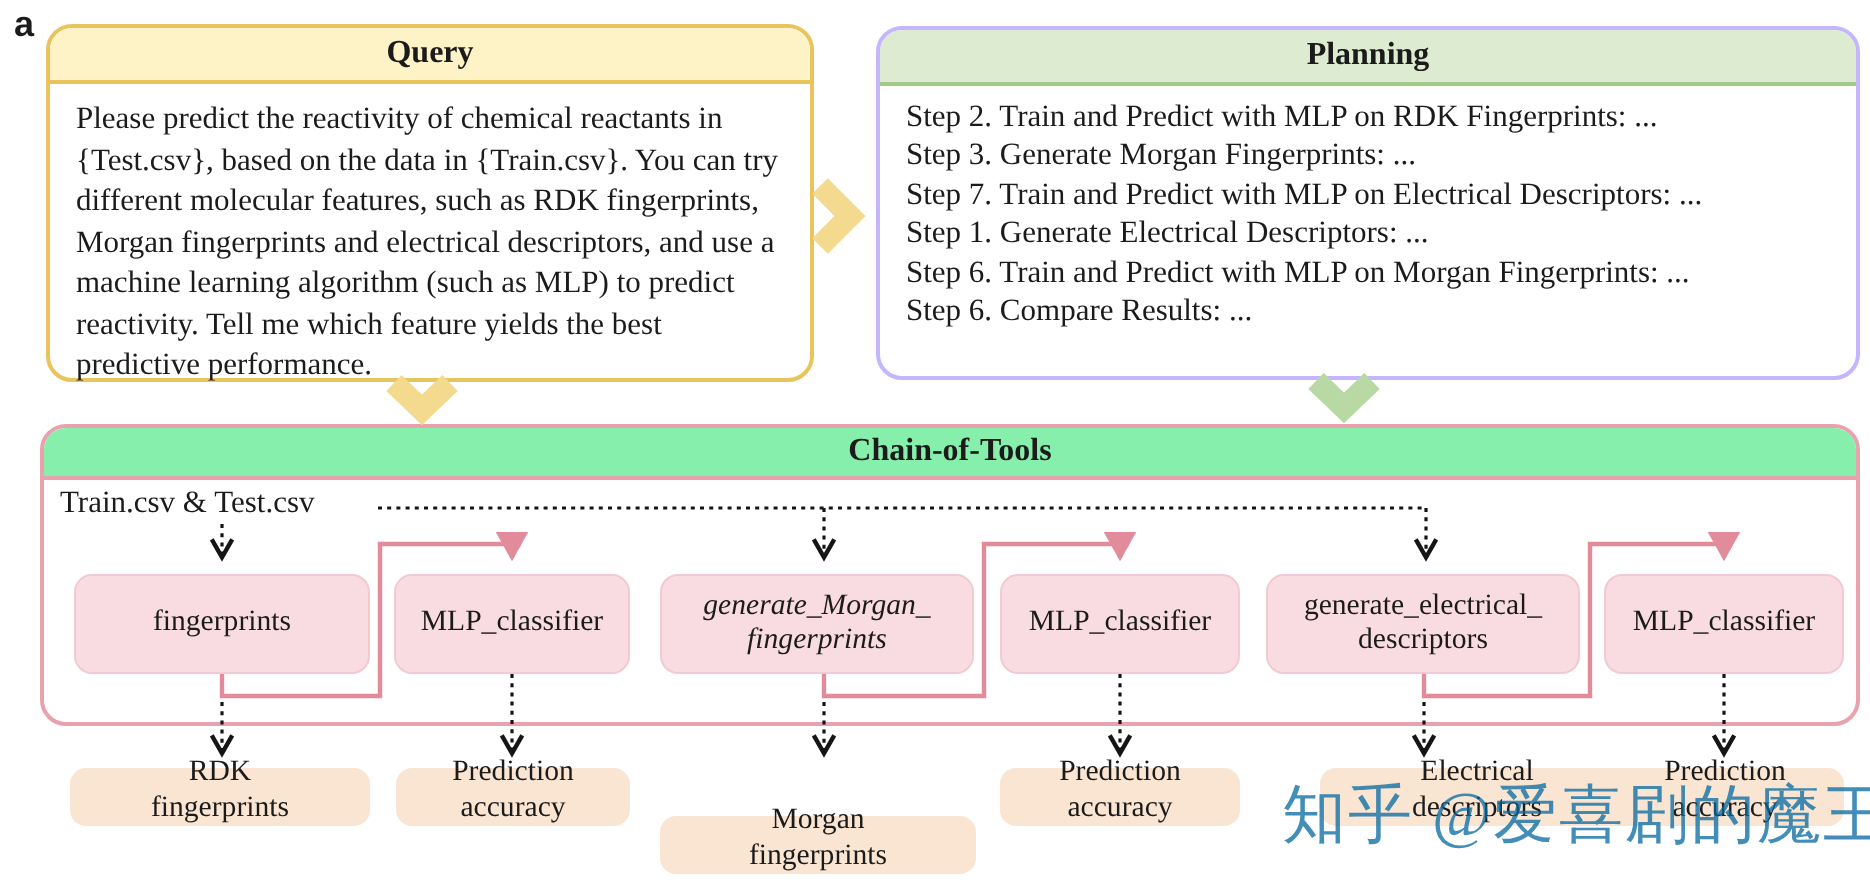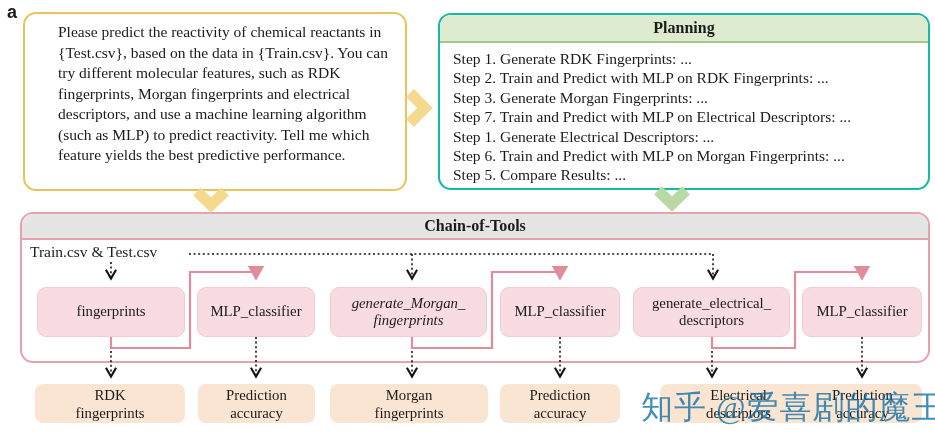--- a/index.html
+++ b/index.html
@@ -15,82 +15,82 @@
   }
   
   .panel{position:absolute; background:#ffffff; border-radius:13px; box-sizing:border-box;}
   .panel .panel-header{
     border-radius:11px 11px 0 0; text-align:center; font-weight:bold;
     font-size:16px; line-height:26px; height:26px;
   }
   .panel-query{left:23px; top:12px; width:384px; height:179px; border:2px solid #e9c45c;}
   .panel-query .panel-header{background:#fdf3c6; border-bottom:2px solid #e9c45c;}
   .panel-query .panel-body{
-    padding:8px 12px 0 13px; font-size:15.5px; line-height:20.5px; text-align:left;margin-left:20px;
+    padding:8px 12px 0 13px; font-size:15.5px; line-height:20.5px; text-align:left;
   }
-  .panel-planning{left:438px; top:13px; width:492px; height:177px; border:2px solid #14b8a6;}
+  .panel-planning{left:438px; top:13px; width:492px; height:177px; border:2px solid #c4b5fd;}
   .panel-planning .panel-header{background:#ddecd0; border-bottom:2px solid #a3c989;}
   .panel-planning .panel-body{padding:6px 10px 0 13px; font-size:15.5px; line-height:19.4px;}
   .panel-chain{left:20px; top:212px; width:910px; height:151px; border:2px solid #e8a2ae;}
-  .panel-chain .panel-header{background:#e5e5e5; border-bottom:2px solid #e8a2ae; height:24px; line-height:24px;}
+  .panel-chain .panel-header{background:#86efac; border-bottom:2px solid #e8a2ae; height:24px; line-height:24px;}
   .input-label{position:absolute; left:30px; top:243px; font-size:15.5px;}
   
   .toolbox{
     position:absolute; top:287px; height:50px; background:#f9dce1;
     border:1px solid #f3c9d2; border-radius:9px; box-sizing:border-box;
     display:flex; flex-direction:column; align-items:center; justify-content:center;
     font-size:14.8px; line-height:17.5px; text-align:center;
   }
   .outbox{
-    position:absolute; top:384px; height:39px; background:#fae5d3;
+    position:absolute; top:384px; height:29px; background:#fae5d3;
     border-radius:8px; box-sizing:border-box;
-    display:flex; flex-direction:column; align-items:center; justify-content:center;
+    display:flex; flex-direction:column; align-items:center; justify-content:flex-end;
     font-size:14.8px; line-height:18px; text-align:center;
   }
   .t1{left:37px;  width:148px;}
   .t2{left:197px; width:118px;}
   .t3{left:330px; width:157px;font-style:italic;}
   .t4{left:500px; width:120px;}
   .t5{left:633px; width:157px;align-items:center;}
   .t6{left:802px; width:120px;}
   .o1{left:35px;  width:150px;}
   .o2{left:198px; width:117px;}
-  .o3{left:330px; width:158px;}
+  .o3{left:330px; width:158px;margin-top:24px;}
   .o4{left:500px; width:120px;}
   .o5{left:660px; width:157px;}
   .o6{left:803px; width:119px;}
   
   svg.overlay{position:absolute; left:0; top:0; pointer-events:none;}
   .watermark{
     position:absolute; left:641px; top:386px; font-size:32px; letter-spacing:1px;
     color:#0369a1; opacity:.75; white-space:nowrap; z-index:30;
     font-family:Liberation Serif, serif;
   }
 </style>
 </head>
 <body>
 
 <div class="stage">
 
   <div class="fig-label">a</div>
 
   <div class="panel panel-query">
+    <div class="panel-header">Query</div>
     <div class="panel-body">Please predict the reactivity of chemical reactants in {Test.csv}, based on the data in {Train.csv}. You can try different molecular features, such as RDK fingerprints, Morgan fingerprints and electrical descriptors, and use a machine learning algorithm (such as MLP) to predict reactivity. Tell me which feature yields the best predictive performance.</div>
   </div>
 
   <div class="panel panel-planning">
     <div class="panel-header">Planning</div>
     <div class="panel-body">
-      <div>Step 1. Generate RDK Fingerprints: ...</div>
       <div>Step 2. Train and Predict with MLP on RDK Fingerprints: ...</div>
       <div>Step 3. Generate Morgan Fingerprints: ...</div>
       <div>Step 7. Train and Predict with MLP on Electrical Descriptors: ...</div>
       <div>Step 1. Generate Electrical Descriptors: ...</div>
       <div>Step 6. Train and Predict with MLP on Morgan Fingerprints: ...</div>
-      <div>Step 5. Compare Results: ...</div>
+      <div>Step 6. Compare Results: ...</div>
     </div>
   </div>
 
   <div class="panel panel-chain">
     <div class="panel-header">Chain-of-Tools</div>
   </div>
   <div class="input-label">Train.csv &amp; Test.csv</div>
 
   <div class="toolbox t1">
     <span>fingerprints</span>

